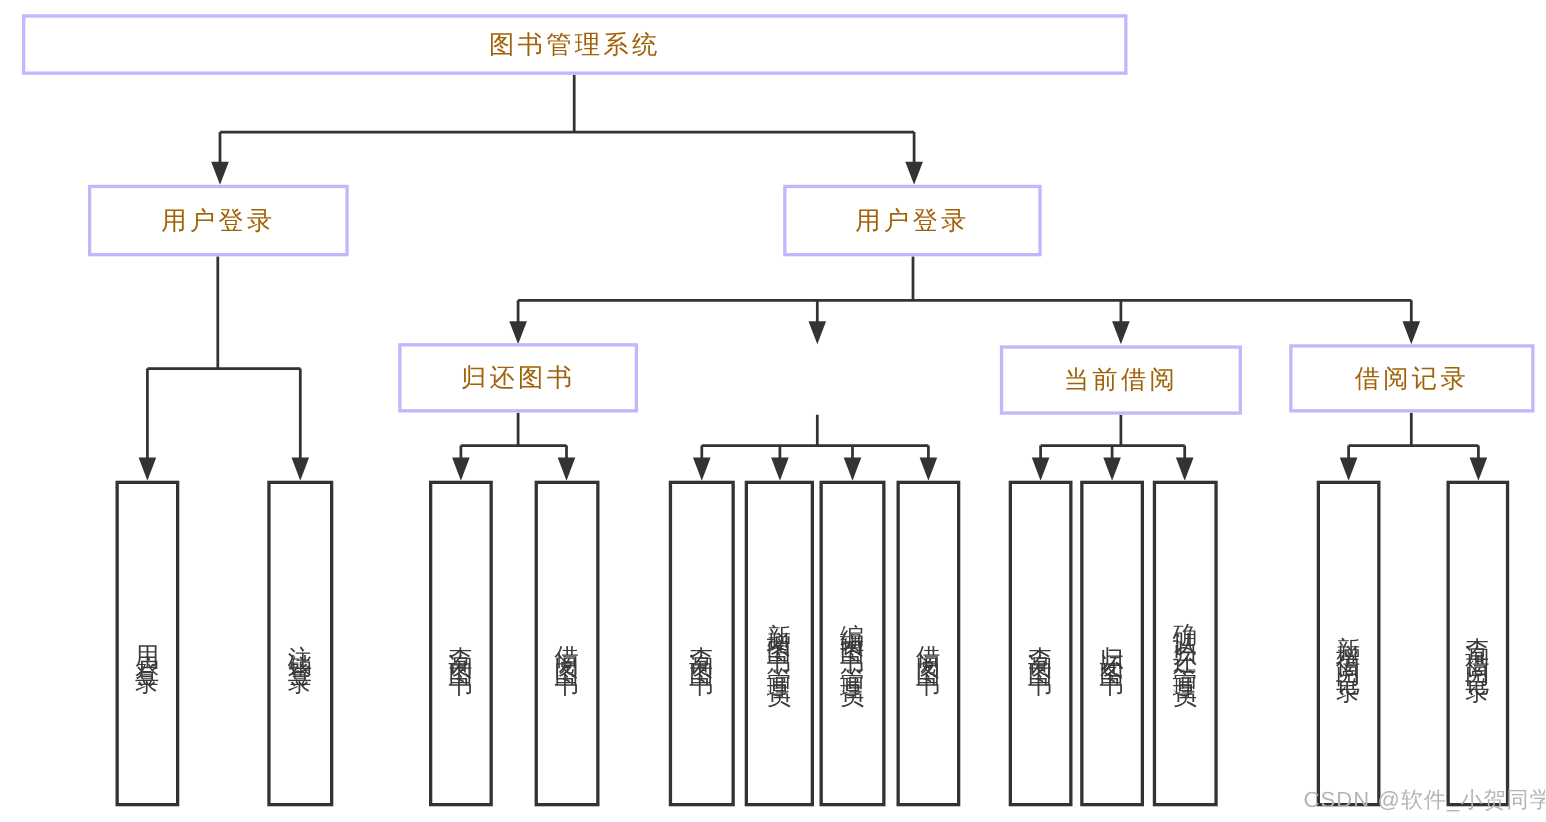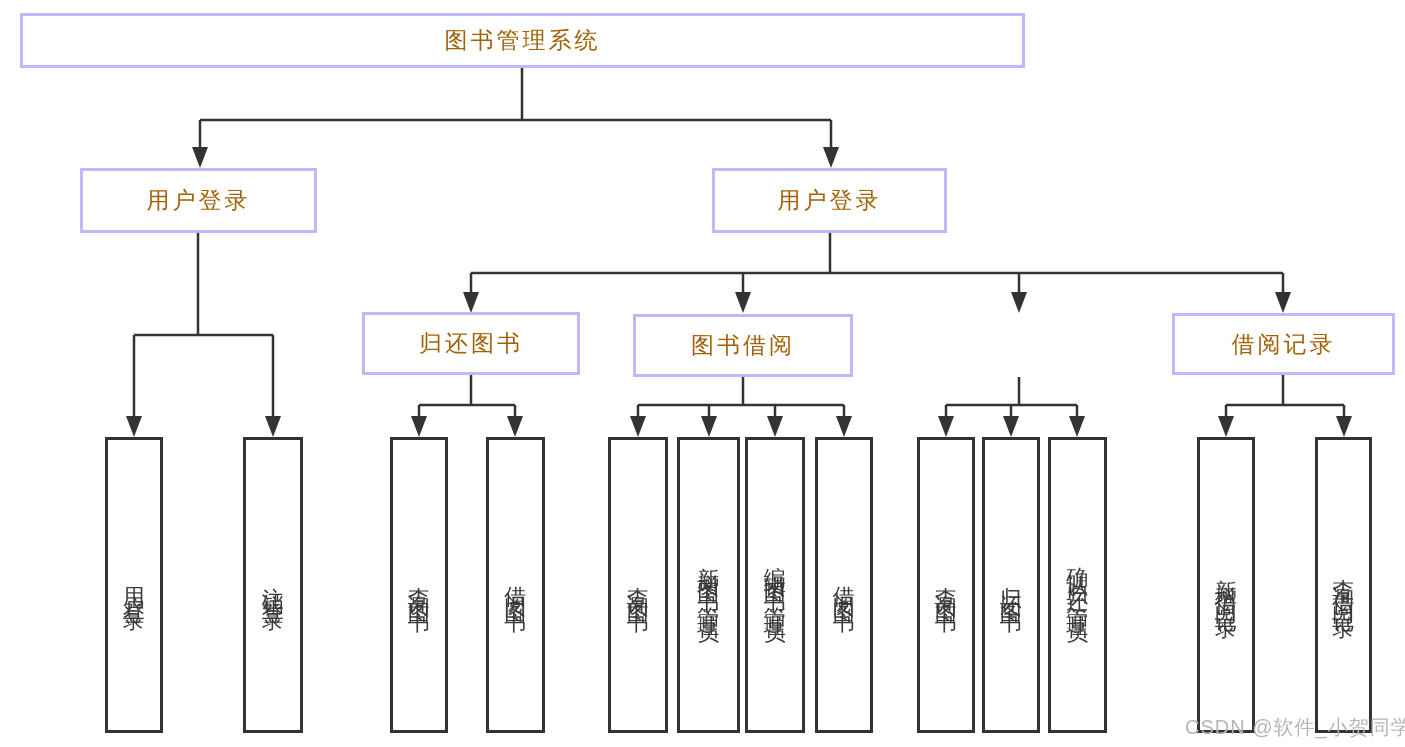--- a/index.html
+++ b/index.html
@@ -84,21 +84,21 @@
       <polygon points="1336,416 1352,416 1344,437"></polygon>
     </g>
   </svg>
 
   <div class="hnode" style="left:20px;top:13px;width:1005px;height:55px;">图书管理系统</div>
 
   <div class="hnode" style="left:80px;top:168px;width:237px;height:65px;">用户登录</div>
   <div class="hnode" style="left:712px;top:168px;width:235px;height:65px;">用户登录</div>
 
   <div class="hnode" style="left:362px;top:312px;width:218px;height:63px;">归还图书</div>
-  <div class="hnode" style="left:633px;top:314px;width:220px;height:63px;">图书借阅</div>
+  <div class="hnode" style="left:909px;top:314px;width:220px;height:63px;">当前借阅</div>
   <div class="hnode" style="left:1172px;top:313px;width:223px;height:62px;">借阅记录</div>
 
   <div class="vnode" style="left:105px;top:437px;width:58px;height:296px;">
     <span class="vtext">用户登录</span>
   </div>
   <div class="vnode" style="left:243px;top:437px;width:60px;height:296px;">
     <span class="vtext">注销登录</span>
   </div>
 
   <div class="vnode" style="left:390px;top:437px;width:58px;height:296px;">

